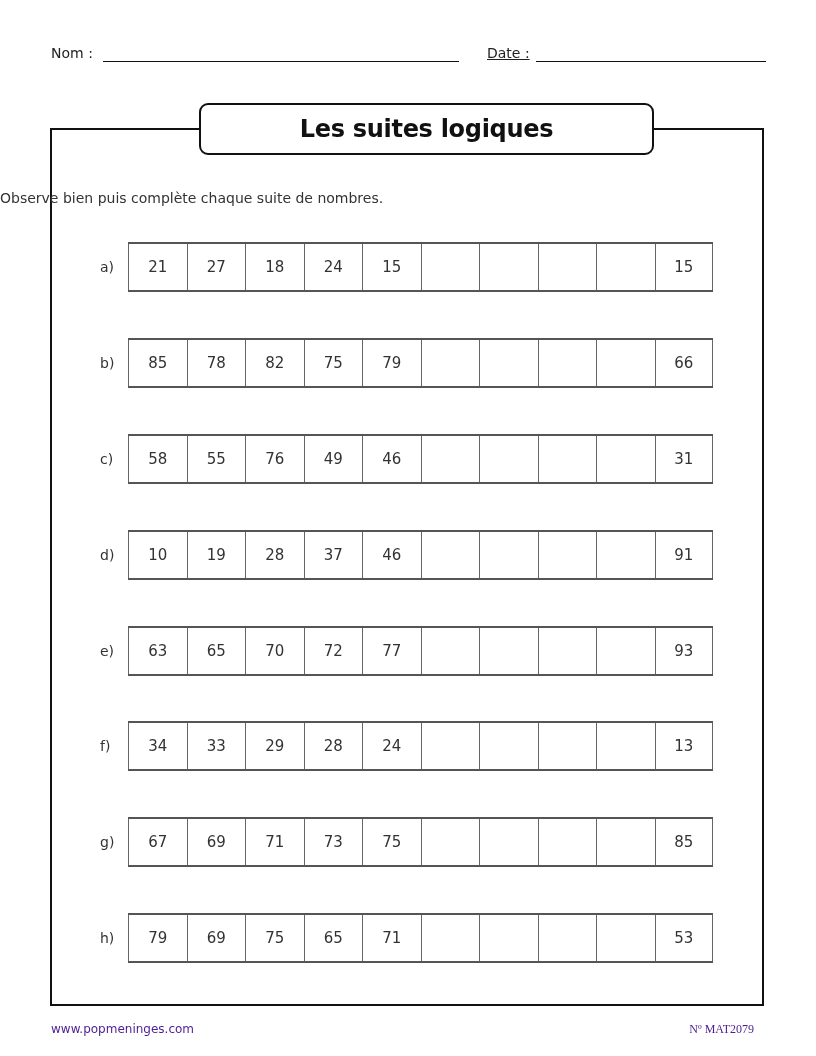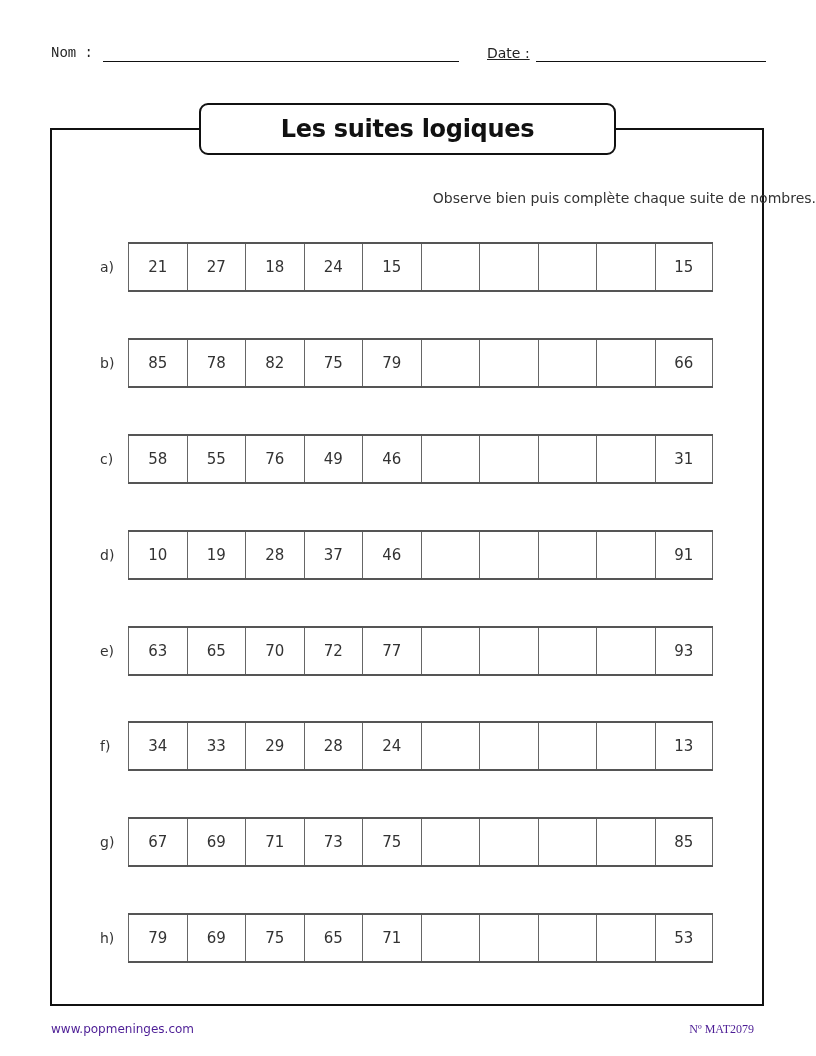--- a/index.html
+++ b/index.html
@@ -2,41 +2,41 @@
 <html><head>
 <meta charset="utf-8">
 <style>
   html, body { margin: 0; padding: 0; background: #ffffff; }
   body { width: 816px; height: 1056px; position: relative; overflow: hidden;
          font-family: "DejaVu Sans", sans-serif; color: #222; }
   .hdr-label { position: absolute; top: 45px; font-size: 14px; color: #222; }
   .hdr-line { position: absolute; top: 61px; height: 0; border-bottom: 1.5px solid #111; }
   .frame { position: absolute; left: 50px; top: 128px; width: 714px; height: 878px;
            border: 2px solid #111; box-sizing: border-box; }
-  .title-box { position: absolute; left: 199px; top: 103px; width: 417px; height: 52px;
+  .title-box { position: absolute; left: 199px; top: 103px; width: 455px; height: 52px;
                background: #fff; border: 2px solid #111; border-radius: 9px; box-sizing: border-box;
                display: flex; align-items: center; justify-content: center; }
   .title-text { font-size: 24px; font-weight: bold; color: #111; letter-spacing: -0.3px; }
-  .instructions { position: absolute; left: 0; width: 816px; top: 190px; text-align: right;
+  .instructions { position: absolute; left: 0; width: 816px; top: 190px; text-align: left;
                   font-size: 14px; color: #333; }
   .row { position: absolute; left: 90px; height: 50px; }
   .row-label { position: absolute; left: 10px; top: 0; height: 50px; line-height: 50px;
                font-size: 14px; color: #333; }
   .cells { position: absolute; left: 38px; top: 0; display: flex; height: 50px;
            border-top: 2px solid #555; border-bottom: 2px solid #555; box-sizing: border-box; }
   .cell { width: 58.5px; height: 46px; box-sizing: border-box; border-left: 1.5px solid #666;
           display: flex; align-items: center; justify-content: center;
           font-size: 15px; color: #333; }
   .cell:last-child { border-right: 1.5px solid #666; }
   .footer { position: absolute; top: 1022px; font-size: 12px; color: #4c1d95; }
 </style>
 </head>
 <body>
 
-<span class="hdr-label" style="left:51px;font-family:Liberation Mono, monospace;">Nom :</span>
+<span class="hdr-label" style="left:51px;">Nom :</span>
 <div class="hdr-line" style="left:103px; width:356px;"></div>
 <span class="hdr-label" style="left:487px;text-decoration:underline;">Date :</span>
 <div class="hdr-line" style="left:536px; width:230px;"></div>
 
 <div class="frame"></div>
 <div class="title-box">
   <span class="title-text">Les suites logiques</span>
 </div>
 
 <div class="instructions">Observe bien puis complète chaque suite de nombres.</div>

